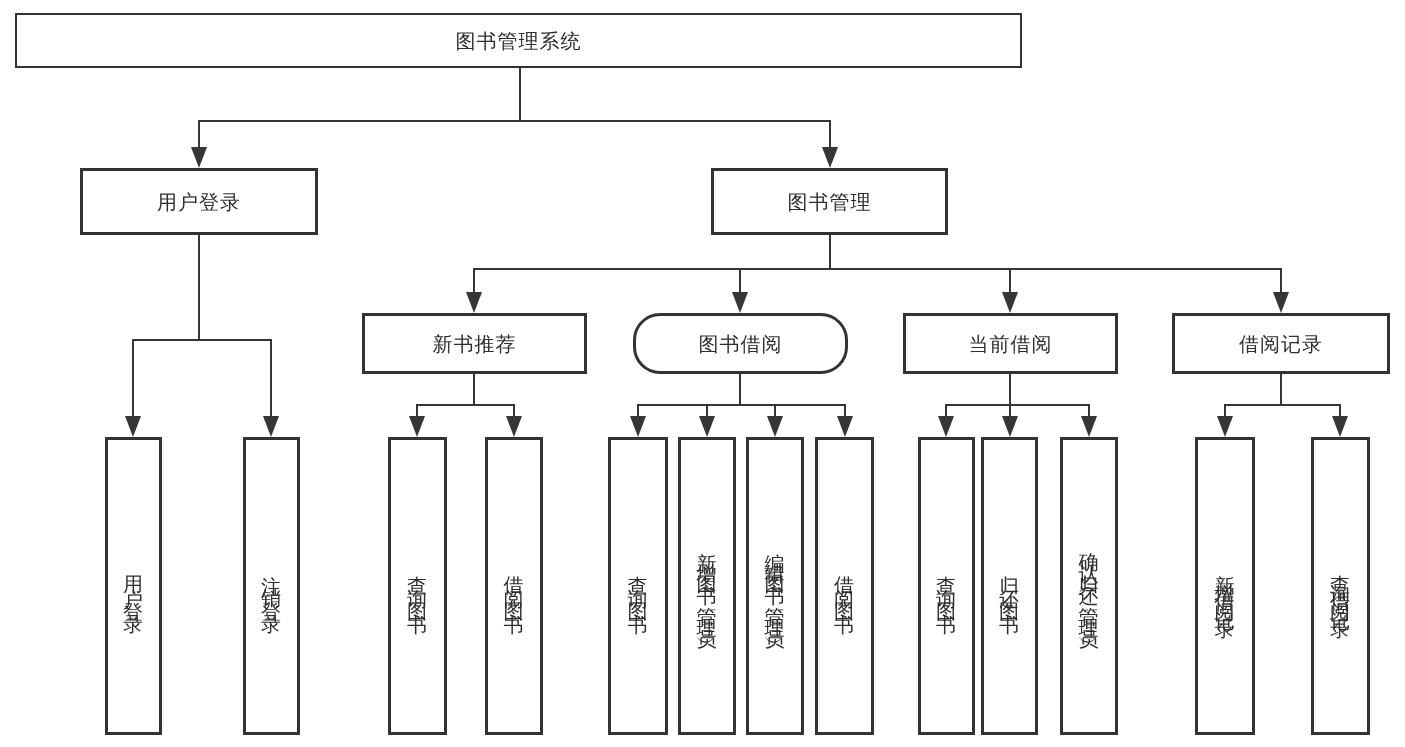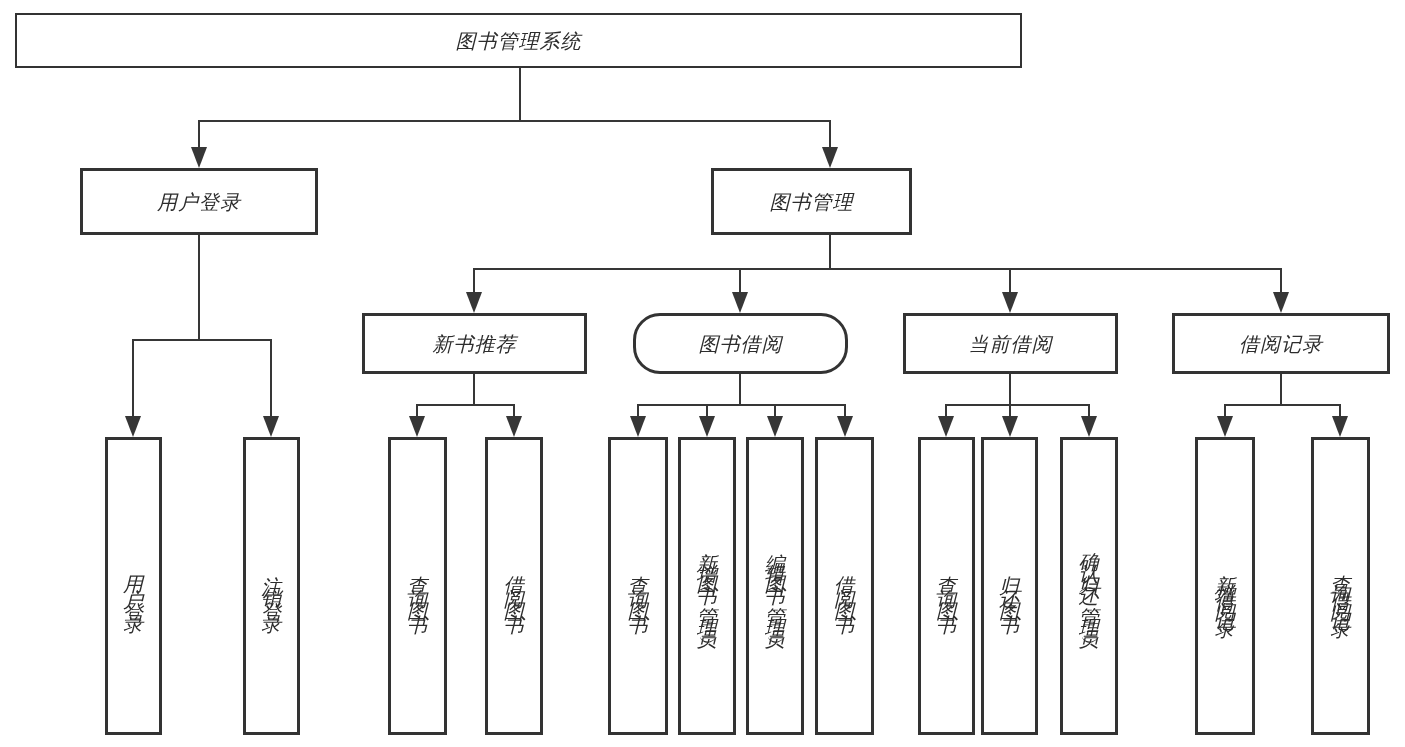--- a/index.html
+++ b/index.html
@@ -4,21 +4,20 @@
 <style>
   html, body { margin: 0; padding: 0; background: #ffffff; }
   .stage {
     position: relative;
     width: 1405px;
     height: 747px;
     background: #ffffff;
     overflow: hidden;
     font-family: "Liberation Sans", sans-serif;
     color: #2d2d2d;
-    font-style: italic;
   }
   .edges {
     position: absolute;
     left: 0; top: 0;
     width: 1405px; height: 747px;
   }
   .edges line, .edges polyline {
     stroke: #363636;
     stroke-width: 2;
     fill: none;
@@ -109,21 +108,21 @@
     <polygon points="1332,416 1348,416 1340,437"></polygon>
   </svg>
 
   <div class="box root" style="left:15px; top:13px; width:1007px; height:55px;">
     <span>图书管理系统</span>
   </div>
 
   <div class="box" style="left:80px; top:168px; width:238px; height:67px;">
     <span>用户登录</span>
   </div>
-  <div class="box" style="left:711px; top:168px; width:201px; height:67px;text-align:right;">
+  <div class="box" style="left:711px; top:168px; width:237px; height:67px;text-align:right;">
     <span>图书管理</span>
   </div>
 
   <div class="box" style="left:362px; top:313px; width:225px; height:61px;justify-content:center;">
     <span>新书推荐</span>
   </div>
   <div class="box" style="left:633px; top:313px; width:215px; height:61px;border-radius:27px;">
     <span>图书借阅</span>
   </div>
   <div class="box" style="left:1172px; top:313px; width:218px; height:61px;">

